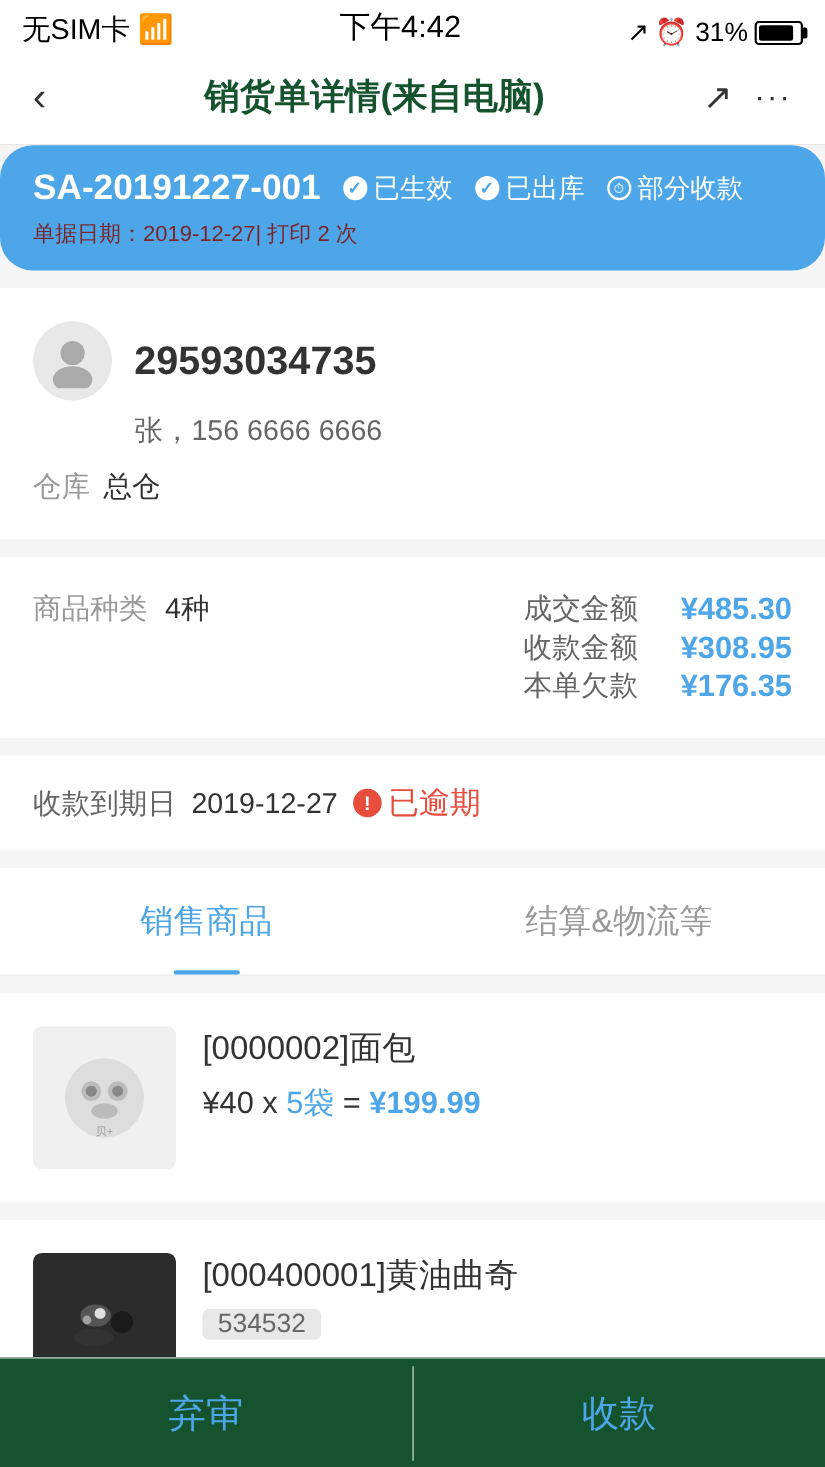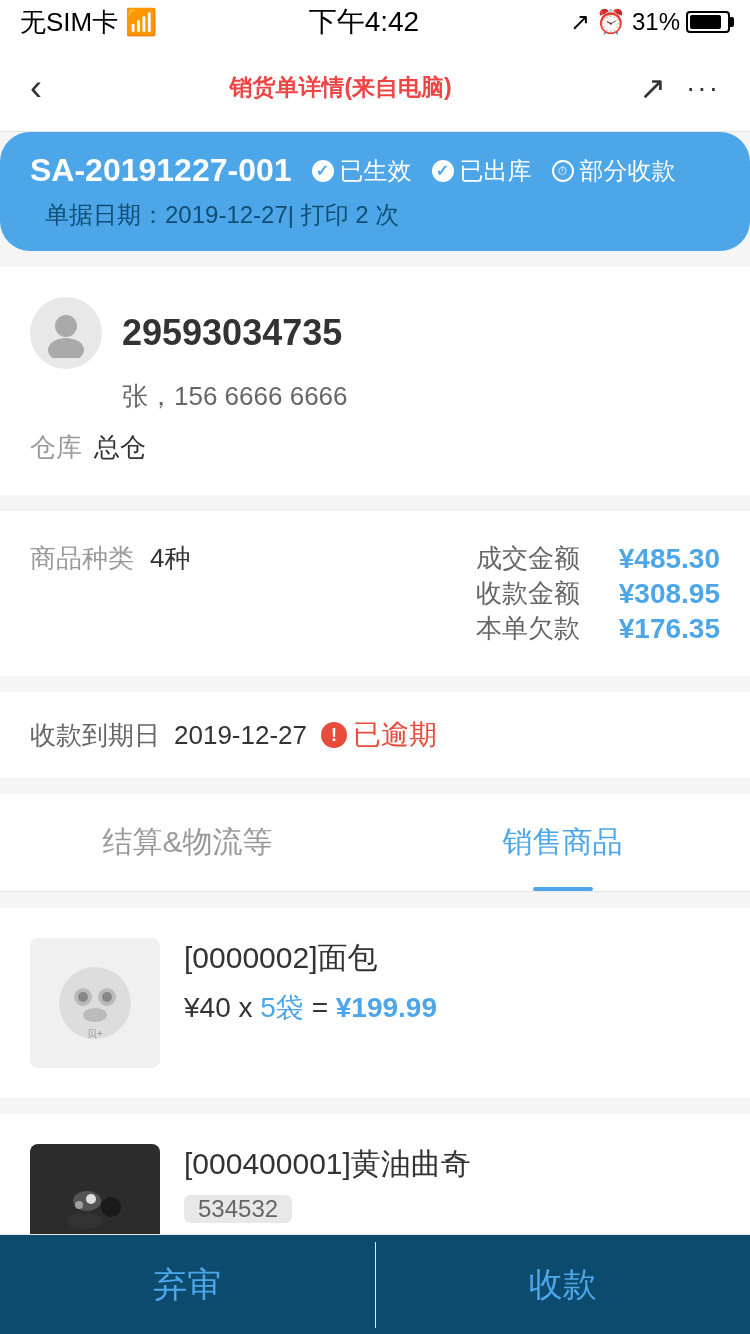--- a/index.html
+++ b/index.html
@@ -12,21 +12,21 @@
       position: relative;
       overflow-x: hidden;
     }
 
     
     .status-bar {
       width: 750px;
       height: 44px;
       background: #fff;
       display: flex;
-      align-items: center;
+      align-items: flex-end;
       justify-content: space-between;
       padding: 0 20px;
     }
     .status-left {
       font-size: 26px;
       font-weight: 500;
       color: #000;
     }
     .status-center {
       font-size: 28px;
@@ -78,23 +78,23 @@
       justify-content: space-between;
       padding: 0 30px;
       border-bottom: 1px solid #e5e5e5;
     }
     .nav-back {
       font-size: 36px;
       color: #333;
       cursor: pointer;
     }
     .nav-title {
-      font-size: 23px;
+      font-size: 32px;
       font-weight: 600;
-      color: #ef4444;
+      color: #14532d;
     }
     .nav-actions {
       display: flex;
       align-items: center;
       gap: 20px;
     }
     .nav-share-icon {
       font-size: 32px;
       color: #333;
     }
@@ -145,24 +145,23 @@
       height: 22px;
       border: 2px solid #fff;
       border-radius: 50%;
       display: inline-flex;
       align-items: center;
       justify-content: center;
       font-size: 12px;
       color: #fff;
     }
     .blue-banner-row2 {
-      font-size: 24px;
-      color: #0c4a6e;
+      font-size: 20px;
+      color: #7f1d1d;
       opacity: 0.95;
-      margin-left: 15px;
     }
 
     
     .customer-section {
       background: #fff;
       padding: 30px;
       margin-top: 16px;
     }
     .customer-row {
       display: flex;
@@ -398,21 +397,21 @@
       font-weight: 600;
     }
 
     
     .bottom-bar {
       position: fixed;
       bottom: 0;
       left: 0;
       width: 750px;
       height: 100px;
-      background: #0c4a6e;
+      background: #14532d;
       border-top: 1px solid #e5e5e5;
       display: flex;
       align-items: center;
     }
     .bottom-btn {
       flex: 1;
       text-align: center;
       font-size: 34px;
       font-weight: 500;
       cursor: pointer;
@@ -522,25 +521,25 @@
 <div class="due-section">
   <span class="due-label">收款到期日</span>
   <span class="due-date">2019-12-27</span>
   <div class="overdue-badge">
     <span class="overdue-dot">!</span>
     <span class="overdue-text">已逾期</span>
   </div>
 </div>
 
 <div class="tabs-section">
+  <div class="tab-item active">
+    <span>销售商品</span>
+  </div>
   <div class="tab-item">
     <span>结算&amp;物流等</span>
-  </div>
-  <div class="tab-item active">
-    <span>销售商品</span>
   </div>
 </div>
 
 <div class="product-list">
 
   <div class="product-item">
     <div class="product-thumb">
 
       <svg viewBox="0 0 80 80" xmlns="http://www.w3.org/2000/svg">
         <circle cx="40" cy="40" r="36" fill="#ddd"></circle>

